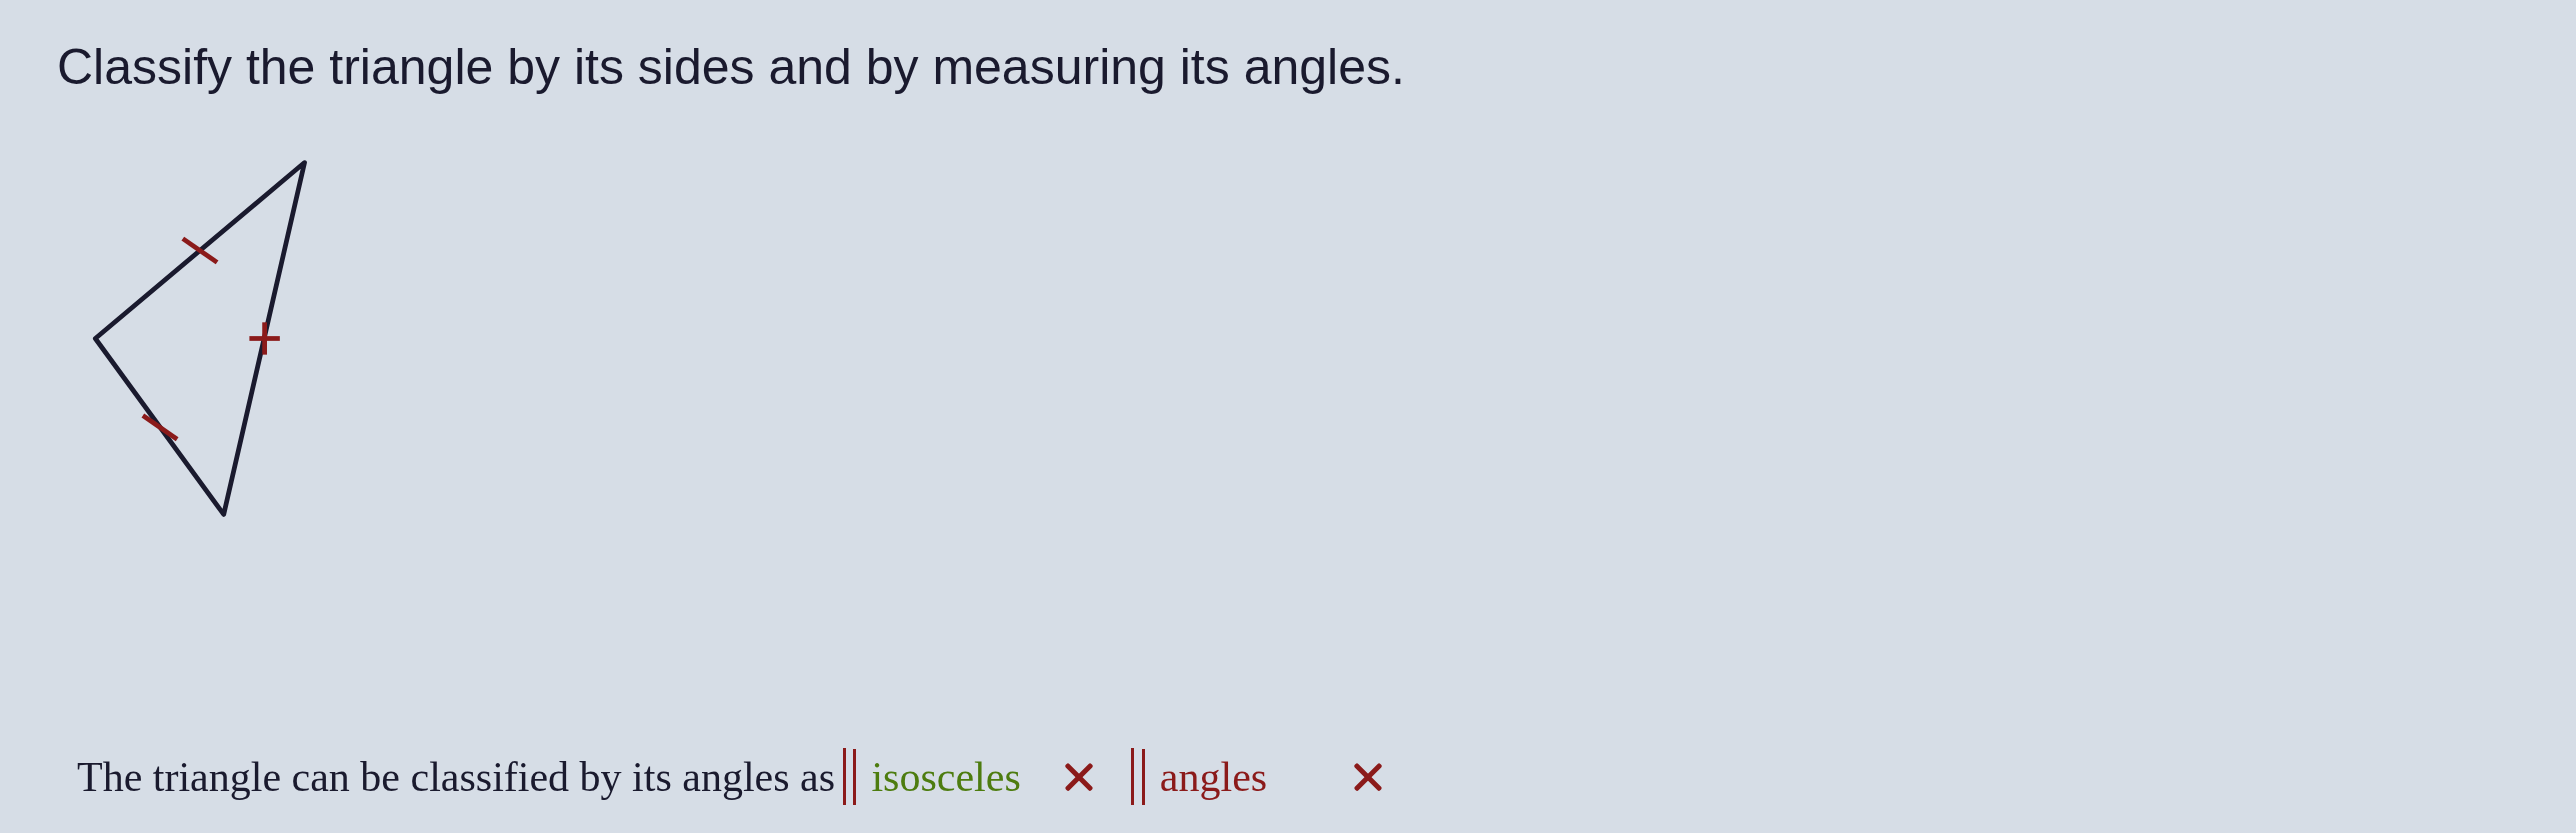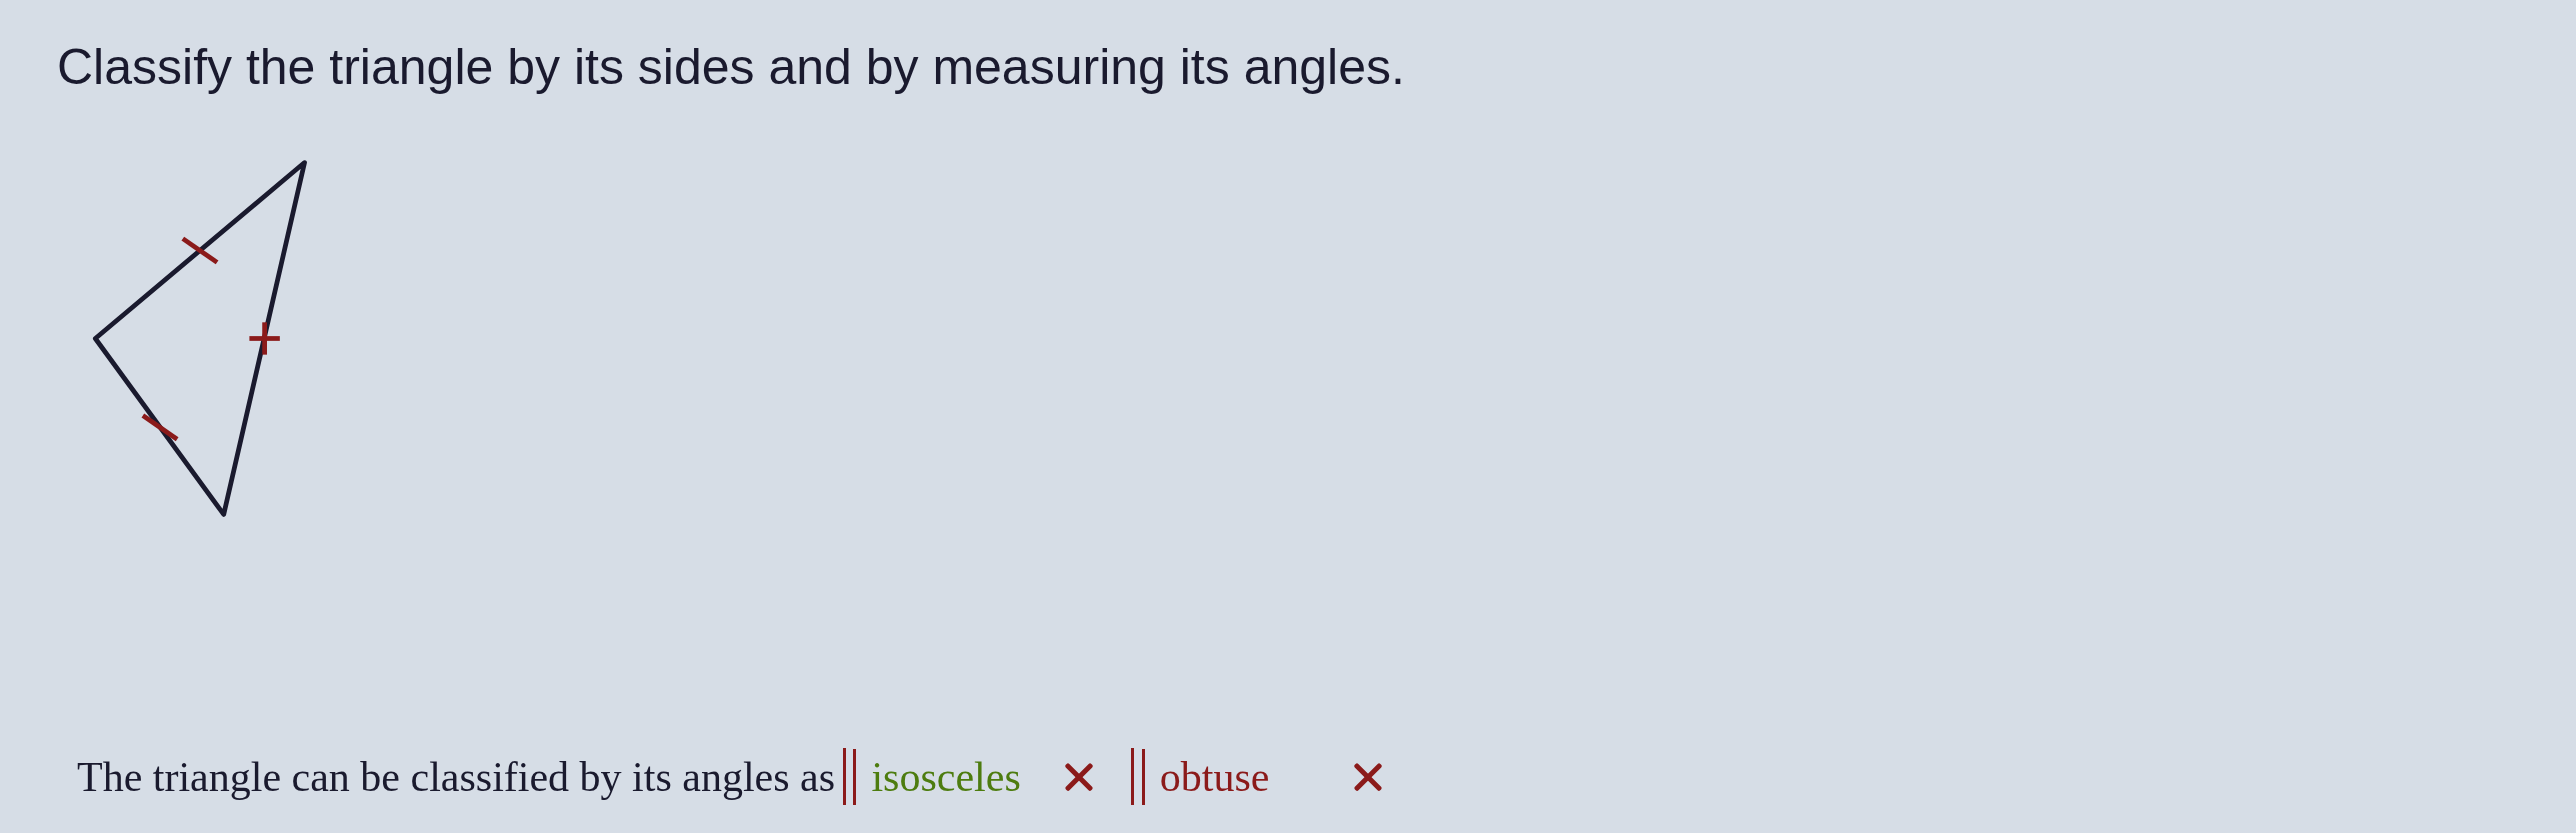--- a/index.html
+++ b/index.html
@@ -144,20 +144,20 @@
     <span class="sentence-text">The triangle can be classified by its angles as</span>
 
     <span class="answer-separator"></span>
     <span class="answer-input" style="color: #4d7c0f;">isosceles</span>
 
     <span class="x-icon" style="margin-left: 15.2px; margin-right: 23px;">
     </span>
 
 
     <span class="answer-separator"></span>
-    <span class="answer-input" style="color: #8b1a1a;">obtuse</span>
+    <span class="answer-input" style="color: #8b1a1a;">angles</span>
 
     <span class="x-icon" style="margin-left: 15.2px;">
     </span>
   </div>
 
 </div>
 
 
 </body></html>

